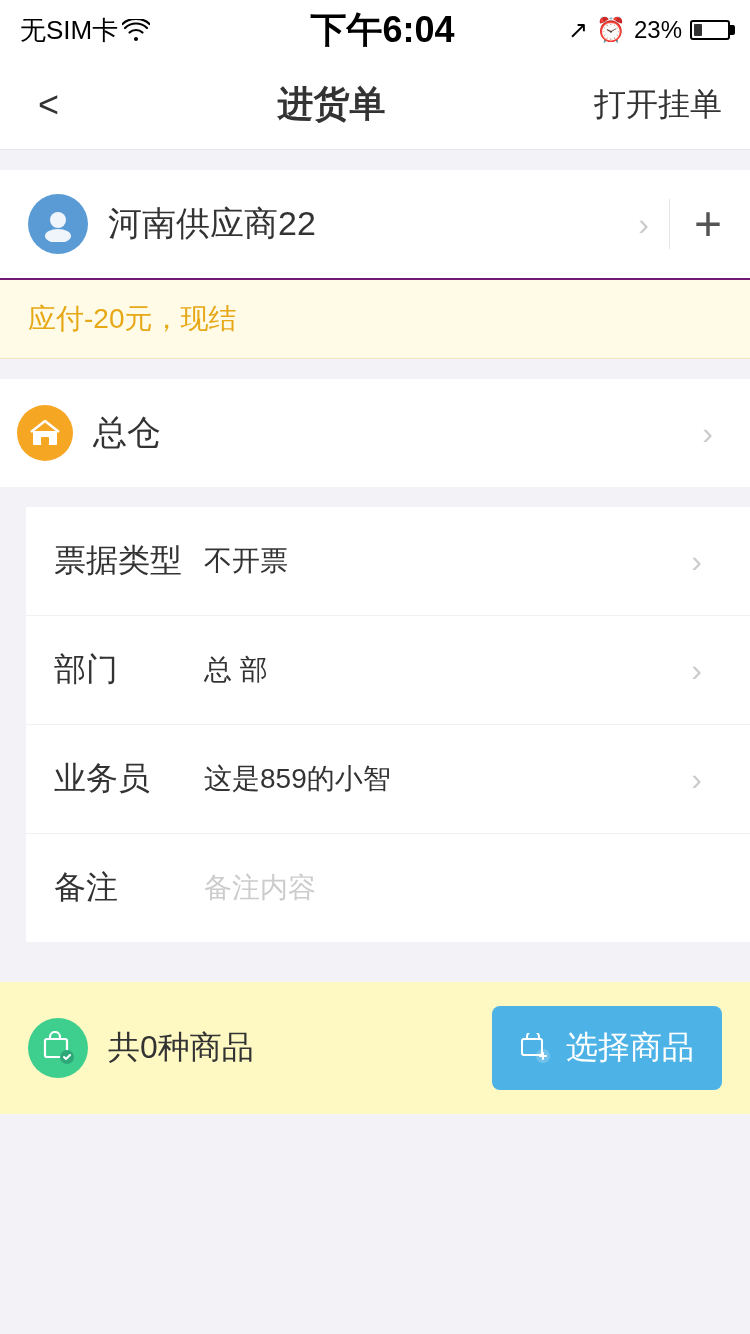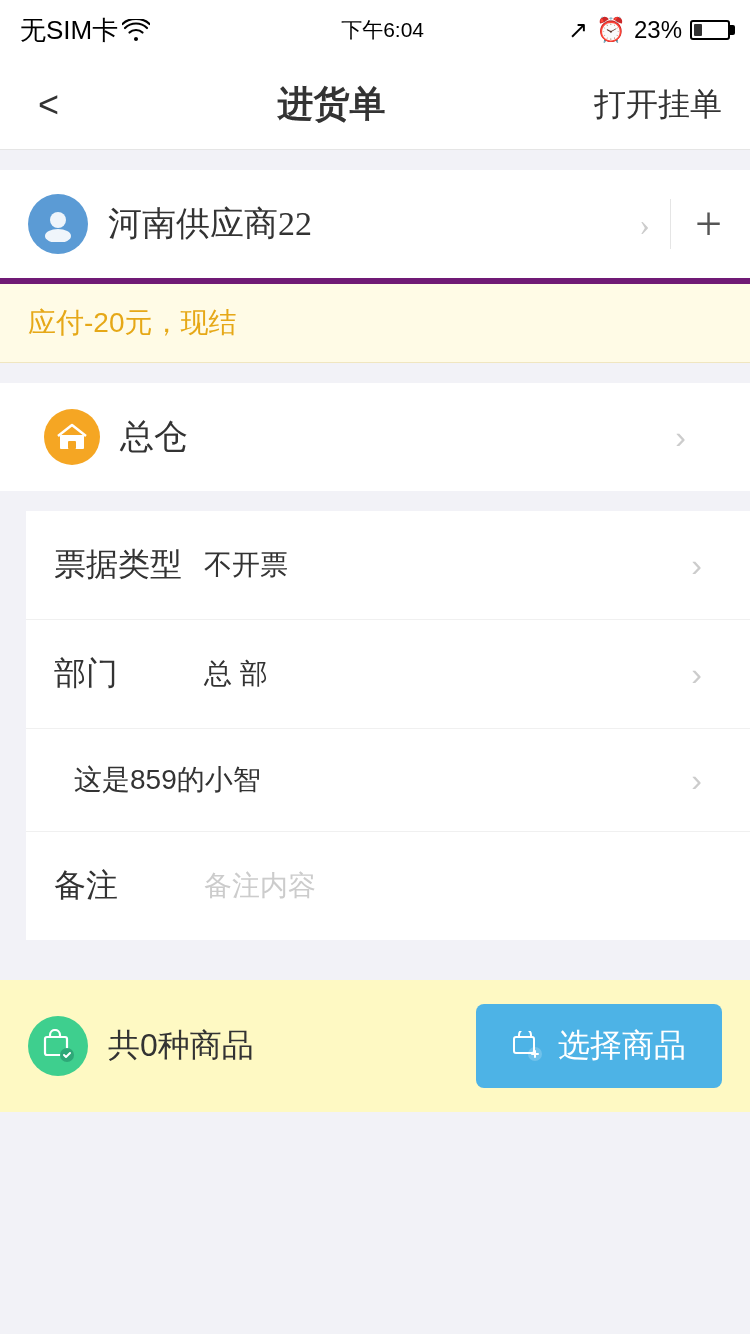--- a/index.html
+++ b/index.html
@@ -19,21 +19,21 @@
       height: 60px;
       background: #fff;
       display: flex;
       align-items: center;
       justify-content: space-between;
       padding: 0 20px;
       font-size: 26px;
       color: #000;
     }
     .status-left { display: flex; align-items: center; gap: 4px; }
-    .status-center { font-size: 21px; font-weight: 400; margin-left: 47px; }
+    .status-center { font-size: 36px; font-weight: 700; margin-left: 47px; }
     .status-right { display: flex; align-items: center; gap: 8px; font-size: 24px; }
     .battery-icon {
       display: inline-block;
       width: 40px; height: 20px;
       border: 2px solid #000;
       border-radius: 3px;
       position: relative;
       vertical-align: middle;
     }
     .battery-icon::after {
@@ -92,22 +92,21 @@
       background: #fff;
       margin-bottom: 20px;
     }
 
     
     .supplier-row {
       display: flex;
       align-items: center;
       padding: 24px 28px;
       background: #fff;
-      border-bottom: 6px solid #701a75;
-      font-family: Liberation Serif, serif;
+      border-bottom: 2px solid #701a75;
     }
     .supplier-avatar {
       width: 60px; height: 60px;
       border-radius: 50%;
       background: #5b9bd5;
       display: flex; align-items: center; justify-content: center;
       margin-right: 20px;
       flex-shrink: 0;
     }
     .supplier-avatar svg { width: 36px; height: 36px; }
@@ -140,21 +139,21 @@
       padding: 20px 28px;
       font-size: 28px;
       color: #e6a817;
       border-bottom: 1px solid #f0e6c0;
     }
 
     
     .warehouse-row {
       display: flex;
       align-items: center;
-      padding: 26px 44px;
+      padding: 26px 17px;
       background: #fff;
     }
     .warehouse-icon {
       width: 56px; height: 56px;
       border-radius: 50%;
       background: #f5a623;
       display: flex; align-items: center; justify-content: center;
       margin-right: 20px;
       flex-shrink: 0;
     }
@@ -228,21 +227,21 @@
     .product-count {
       flex: 1;
       font-size: 32px;
       color: #333;
     }
     .select-product-btn {
       background: #4db3e6;
       color: #fff;
       border: none;
       border-radius: 8px;
-      padding: 20px 36px;
+      padding: 20px 28px;
       font-size: 32px;
       cursor: pointer;
       display: flex;
       align-items: center;
       gap: 16px;
     }
     .select-product-btn svg { width: 30px; height: 30px; }
   </style>
 </head>
 <body>
@@ -316,20 +315,21 @@
     <span class="chevron-right">›</span>
   </div>
 
   <div class="form-row">
     <span class="form-label">部门</span>
     <span class="form-value">总 部</span>
     <span class="chevron-right">›</span>
   </div>
 
   <div class="form-row">
+    <span class="form-label">业务员</span>
     <span class="form-value">这是859的小智</span>
     <span class="chevron-right">›</span>
   </div>
 
   <div class="form-row">
     <span class="form-label">备注</span>
     <span class="form-value placeholder">备注内容</span>
   </div>
 
 </div>

